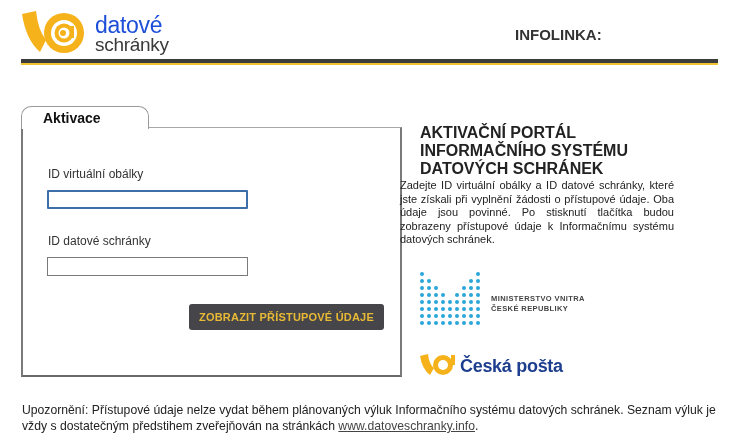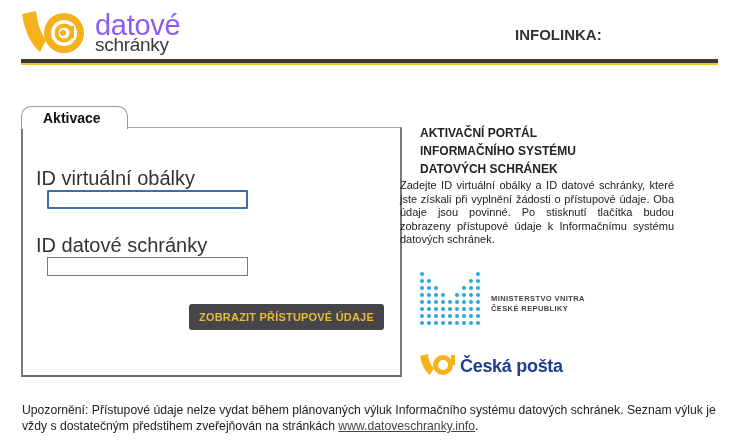--- a/index.html
+++ b/index.html
@@ -2,43 +2,43 @@
 <html><head>
 <meta charset="utf-8">
 <style>
   * { box-sizing: border-box; margin: 0; padding: 0; }
   html, body { width: 739px; height: 445px; background: #ffffff; overflow: hidden; }
   body { position: relative; font-family: "Liberation Sans", sans-serif; color: #222; }
 
   
   .logo { position: absolute; left: 20px; top: 8px; width: 180px; height: 48px; }
   .logo svg { position: absolute; left: 0; top: 0; }
-  .logo .w1 { position: absolute; left: 75px; top: 6px; font-size: 29px; line-height: 22px; color: #8b5cf6; letter-spacing: -0.3px; }
+  .logo .w1 { position: absolute; left: 75px; top: 6px; font-size: 23px; line-height: 22px; color: #1d4ed8; letter-spacing: -0.3px; }
   .logo .w2 { position: absolute; left: 75px; top: 28px; font-size: 19px; line-height: 18px; color: #3a3a3a; letter-spacing: -0.3px; }
   .infolinka { position: absolute; left: 515px; top: 26px; font-size: 15px; font-weight: bold; color: #333; }
   .hdr-line-dark { position: absolute; left: 21px; top: 59px; width: 697px; height: 4px; background: #3b3b3b; }
   .hdr-line-yel { position: absolute; left: 21px; top: 63px; width: 697px; height: 2px; background: #f2c230; }
 
   
-  .tab { position: absolute; left: 21px; top: 106px; width: 107px; height: 23px;
+  .tab { position: absolute; left: 21px; top: 106px; width: 128px; height: 23px;
          border: 1px solid #9a9a9a; border-bottom: none; border-radius: 10px 10px 0 0; background: #fff; z-index: 2; }
   .tab span { position: absolute; left: 21px; top: 3px; font-size: 14px; font-weight: bold; color: #111; }
   .box { position: absolute; left: 21px; top: 127px; width: 381px; height: 250px;
          border-top: 1px solid #a8a8a8; border-left: 2px solid #7a7a7a; border-right: 2px solid #7a7a7a; border-bottom: 2px solid #6a6a6a; }
   .tab-cover { position: absolute; left: 22px; top: 126px; width: 105px; height: 3px; background: #fff; z-index: 3; }
 
-  .lbl { position: absolute; left: 36px; font-size: 20px; color: #333; }
+  .lbl { position: absolute; left: 48px; font-size: 12px; color: #333; }
   .inp { position: absolute; left: 47px; width: 201px; height: 19px; border: 1px solid #7a7a7a; background: #fff; font-size: 13px; padding: 0 3px; outline: none; }
   .inp.focus { border: 2px solid #3d6ea8; border-radius: 1px; }
 
   .btn { position: absolute; left: 189px; top: 304px; width: 195px; height: 26px; background: #46464a; border-radius: 3px;
          color: #e8b934; font-size: 11px; font-weight: bold; text-align: center; line-height: 26px; border: none; letter-spacing: 0.2px; cursor: pointer; }
 
   
-  .rtitle { position: absolute; left: 420px; top: 124px; font-size: 12px; font-weight: bold; line-height: 18px; color: #222; width: 280px; }
+  .rtitle { position: absolute; left: 420px; top: 124px; font-size: 16px; font-weight: bold; line-height: 18px; color: #222; width: 280px; }
   .rdesc { position: absolute; left: 400px; top: 179px; width: 274px; font-size: 11px; line-height: 13.5px; color: #222; text-align: justify; }
 
   .mv { position: absolute; left: 419px; top: 271px; }
   .mv-text { position: absolute; left: 491px; top: 294px; font-size: 7.5px; font-weight: bold; color: #444; line-height: 10px; letter-spacing: 0.4px; }
 
   .cp { position: absolute; left: 419px; top: 353px; }
   .cp-text { position: absolute; left: 460px; top: 356px; font-size: 18px; font-weight: bold; color: #1d3e8f; letter-spacing: -0.3px; }
 
   .notice { position: absolute; left: 22px; top: 402px; width: 700px; font-size: 12.2px; line-height: 16px; color: #222; }
   .notice a { color: #444; text-decoration: underline; }

